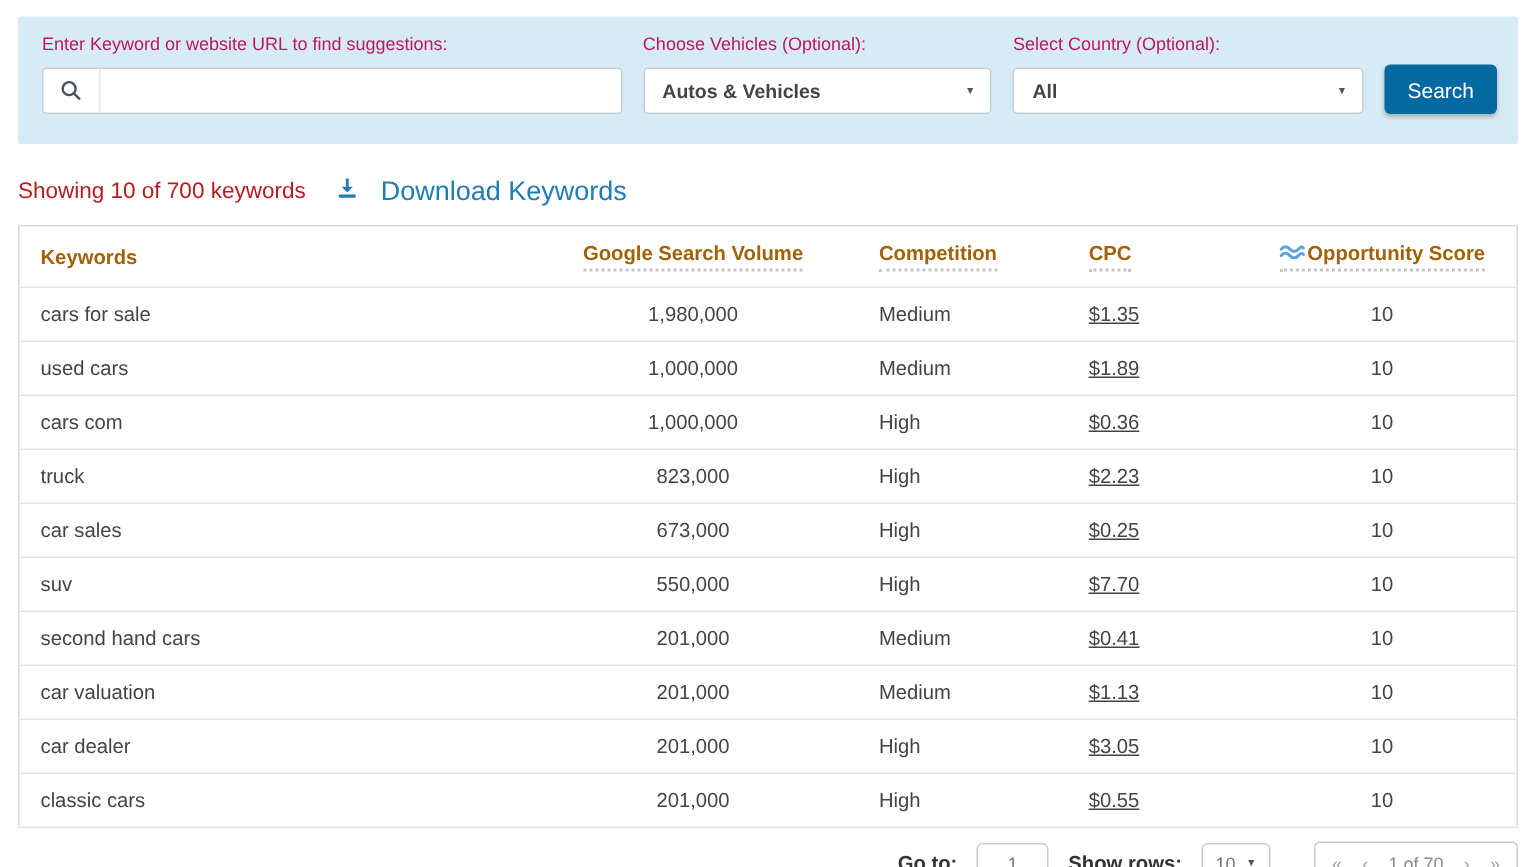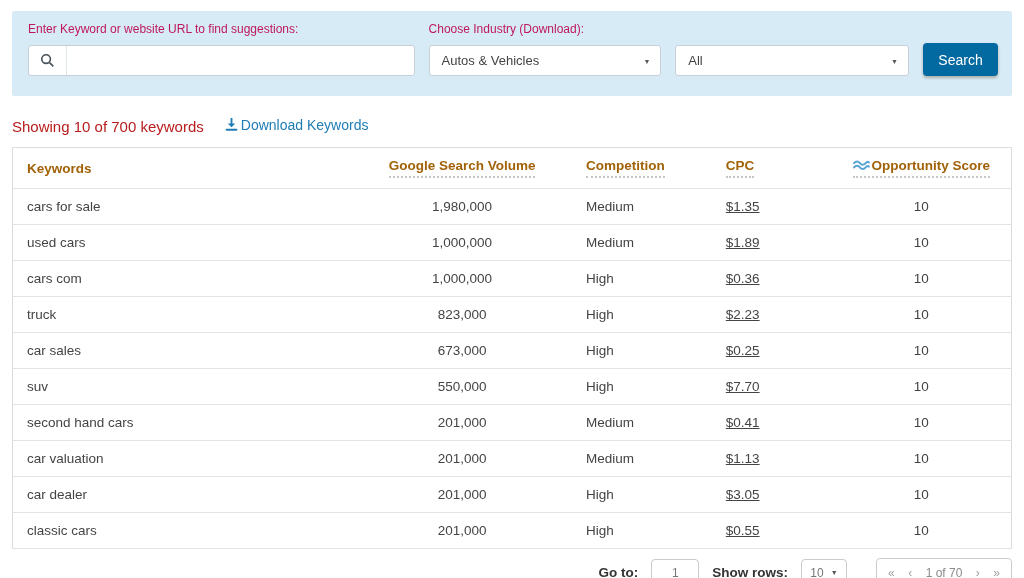--- a/index.html
+++ b/index.html
@@ -44,20 +44,21 @@
     margin-top: 48px;
   }
 
   .select-box {
     position: relative; height: 31px;
     background: #fff; border: 1px solid #c6d0d6; border-radius: 3px;
     display: flex; align-items: center;
     padding: 0 26px 0 12px;
     font-size: 13px; color: #444;
     cursor: pointer;
+    font-weight: bold;
   }
   .select-caret {
     position: absolute; right: 10px; top: 50%;
     transform: translateY(-50%);
     font-size: 7px; color: #555;
   }
 
   .search-btn {
     height: 33px; width: 76px;
     background: #0369a1; color: #fff;
@@ -69,22 +70,22 @@
   }
 
   
   .results-line {
     margin: 21px 12px 12px 12px;
     display: flex; align-items: center;
   }
   .showing-text { font-size: 15px; color: #b91c1c; }
   .download-link {
     margin-left: 20px;
-    display: flex; align-items: flex-start; gap: 2px;
-    color: #1f7cb4; font-size: 14px;
+    display: flex; align-items: flex-start; gap: 15px;
+    color: #1f7cb4; font-size: 18px;
     text-decoration: none; cursor: pointer;
   }
 
   
   .kw-table {
     margin: 0 12px;
     width: 1000px;
     border-collapse: collapse;
     border: 1px solid #dcdcdc;
     font-size: 13.5px;
@@ -156,28 +157,29 @@
         <svg width="15" height="15" viewBox="0 0 16 16" fill="none" stroke="#47525a" stroke-width="1.7">
           <circle cx="6.5" cy="6.5" r="4.6"></circle>
           <line x1="10.2" y1="10.2" x2="14.2" y2="14.2"></line>
         </svg>
       </span>
       <input type="text" value="cars" style="">
     </div>
   </div>
 
   <div class="field ind-field">
-    <span class="field-label">Choose Industry (Download):</span>
+    <span class="field-label">Choose Vehicles (Optional):</span>
     <div class="select-box">
       <span>Autos &amp; Vehicles</span>
       <span class="select-caret">▼</span>
     </div>
   </div>
 
   <div class="field cty-field">
+    <span class="field-label">Select Country (Optional):</span>
     <div class="select-box">
       <span>All</span>
       <span class="select-caret">▼</span>
     </div>
   </div>
 
   <button class="search-btn">Search</button>
 </div>
 
 <div class="results-line">

